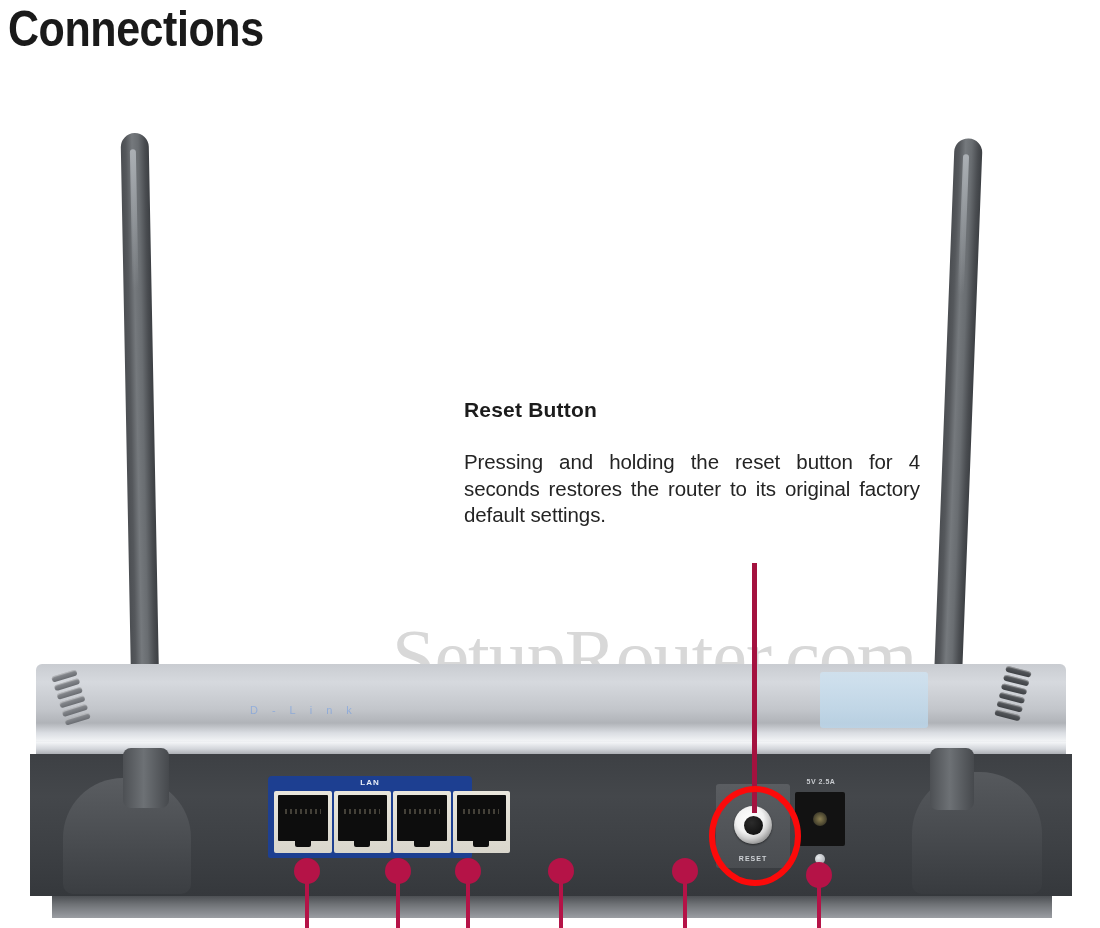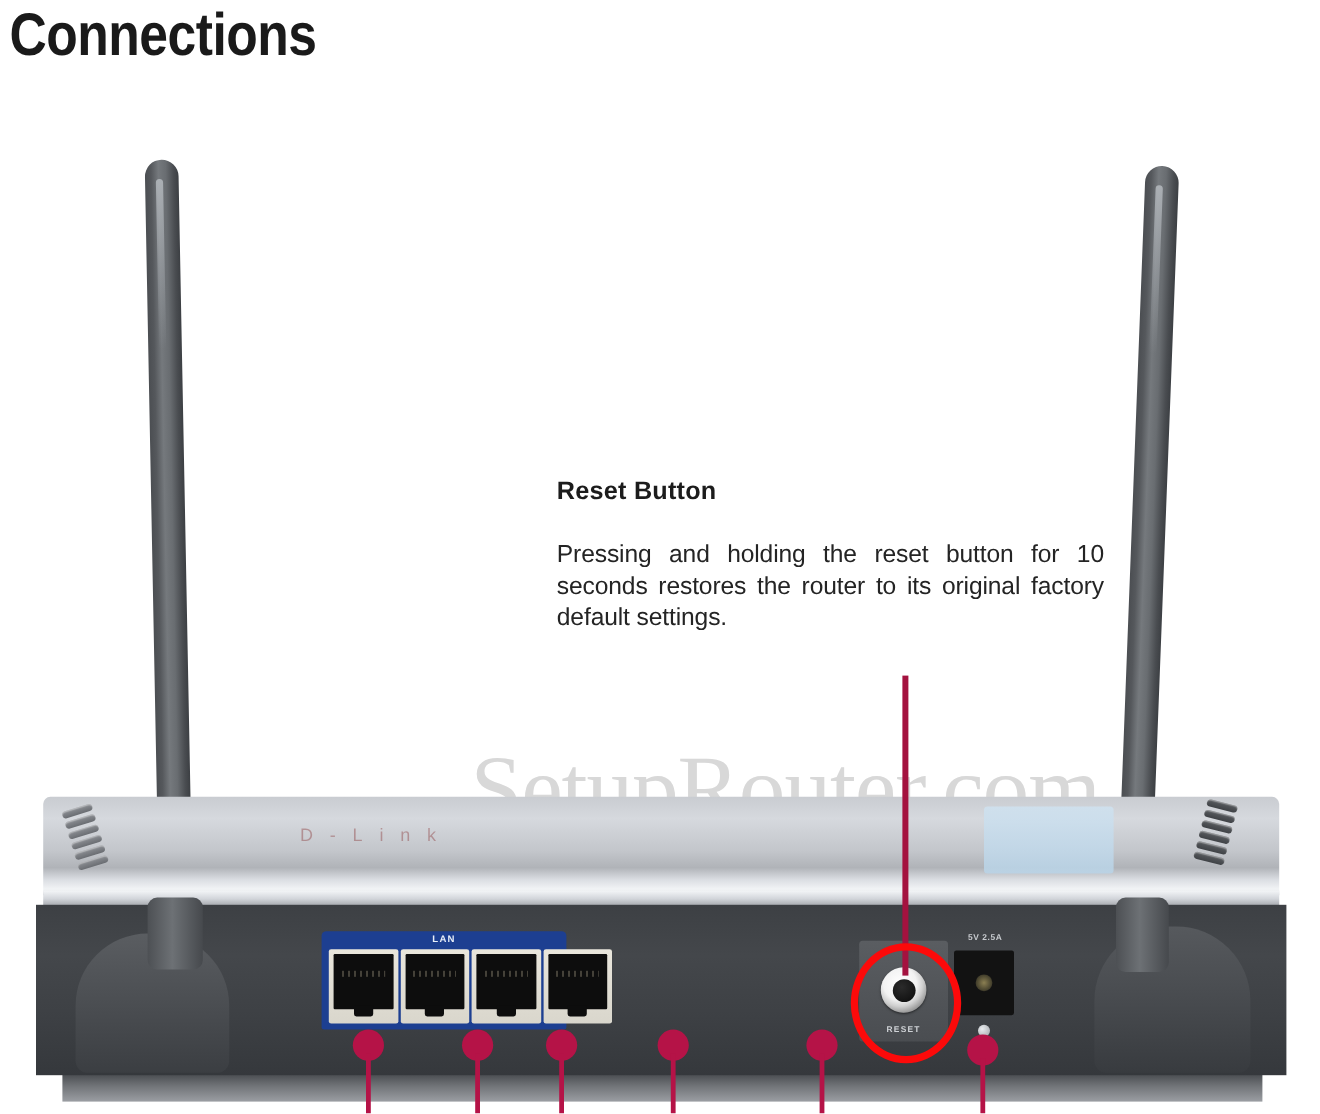--- a/index.html
+++ b/index.html
@@ -230,28 +230,28 @@
     width: 1000px;
     height: 30px;
     background: linear-gradient(180deg, #2c2f33 0%, #6f7276 55%, #9b9ea3 100%);
     z-index: 6;
   }
 
   
   #router-brand {
     position: absolute;
     left: 250px;
-    top: 688px;
+    top: 704px;
     width: 560px;
     height: 26px;
     z-index: 7;
     opacity: .35;
-    font-size: 15px;
+    font-size: 11px;
     letter-spacing: 14px;
-    color: #7f1d1d;
+    color: #3b82f6;
     white-space: nowrap;
     overflow: hidden;
   }
   #router-logo-panel {
     position: absolute;
     left: 820px;
     top: 672px;
     width: 108px;
     height: 56px;
     background: linear-gradient(180deg, #cfe2f0, #b9d4e8);
@@ -591,21 +591,21 @@
       <div id="power-label">5V 2.5A</div>
       <div id="power-jack"></div>
       <div id="power-screw"></div>
     </div>
   </div>
 
   <div id="watermark">SetupRouter.com</div>
 
   <div id="callout">
     <div id="callout-heading">Reset Button</div>
-    <div id="callout-body">Pressing and holding the reset button for 10 seconds restores the router to its original factory default settings.</div>
+    <div id="callout-body">Pressing and holding the reset button for 4 seconds restores the router to its original factory default settings.</div>
   </div>
 
   <div id="reset-leader" style="background: rgb(164, 18, 63);"></div>
 
   <div id="reset-highlight" style="border-color: rgb(252, 10, 10);"></div>
 
   <div id="leader-container">
       <div class="leader" style="left: 294px; top: 858px;">
         <div class="dot" style="background: rgb(181, 19, 71);"></div>
         <div class="stem" style="height: 70px; background: rgb(181, 19, 71);"></div>

